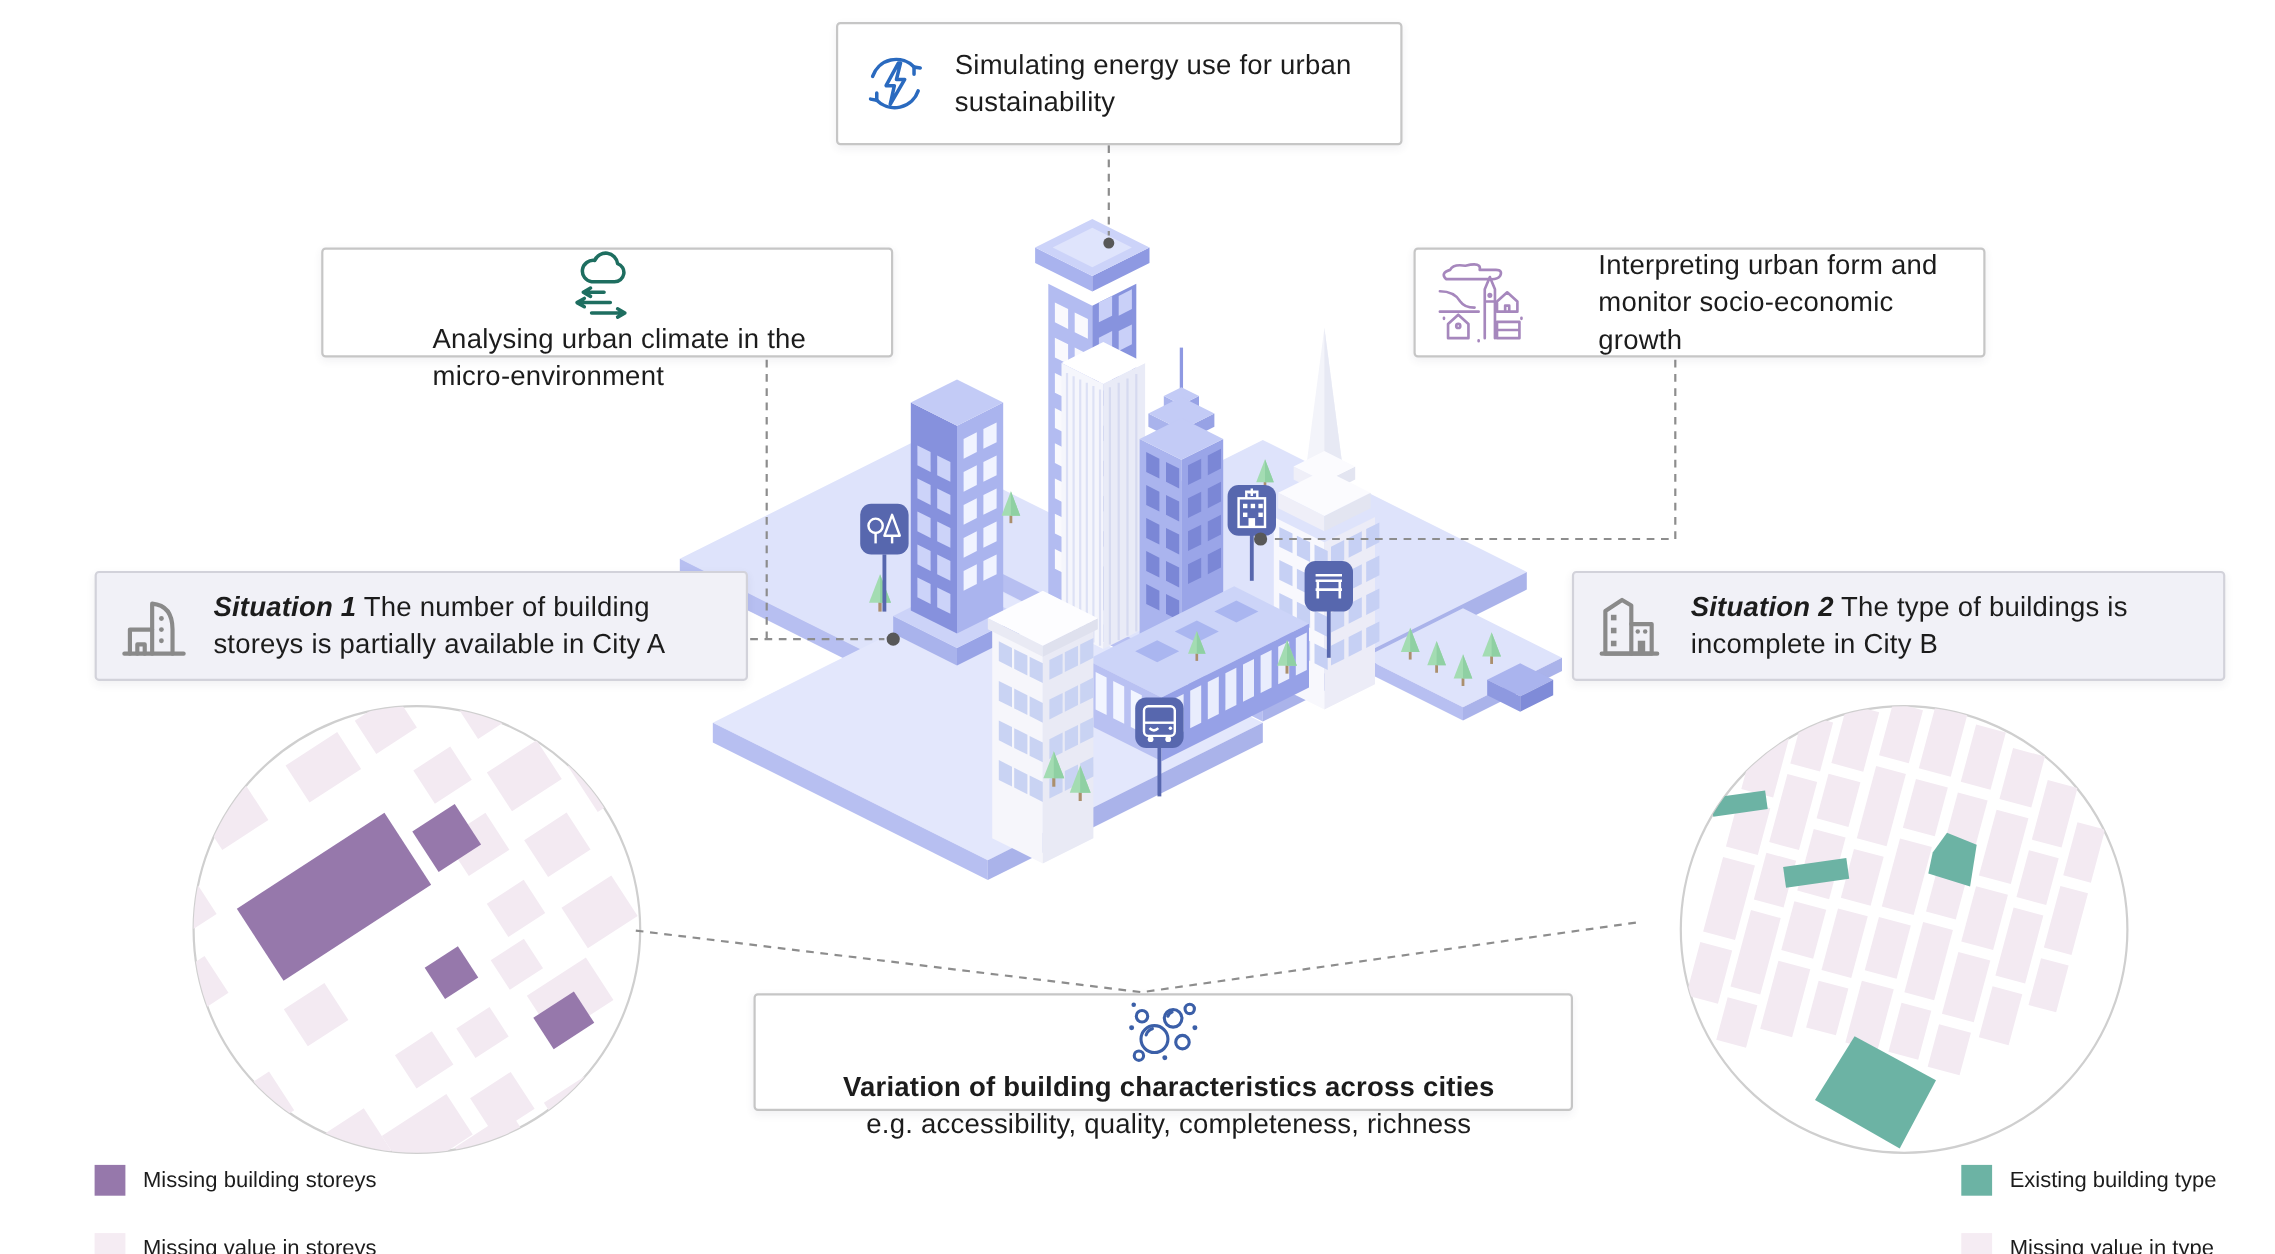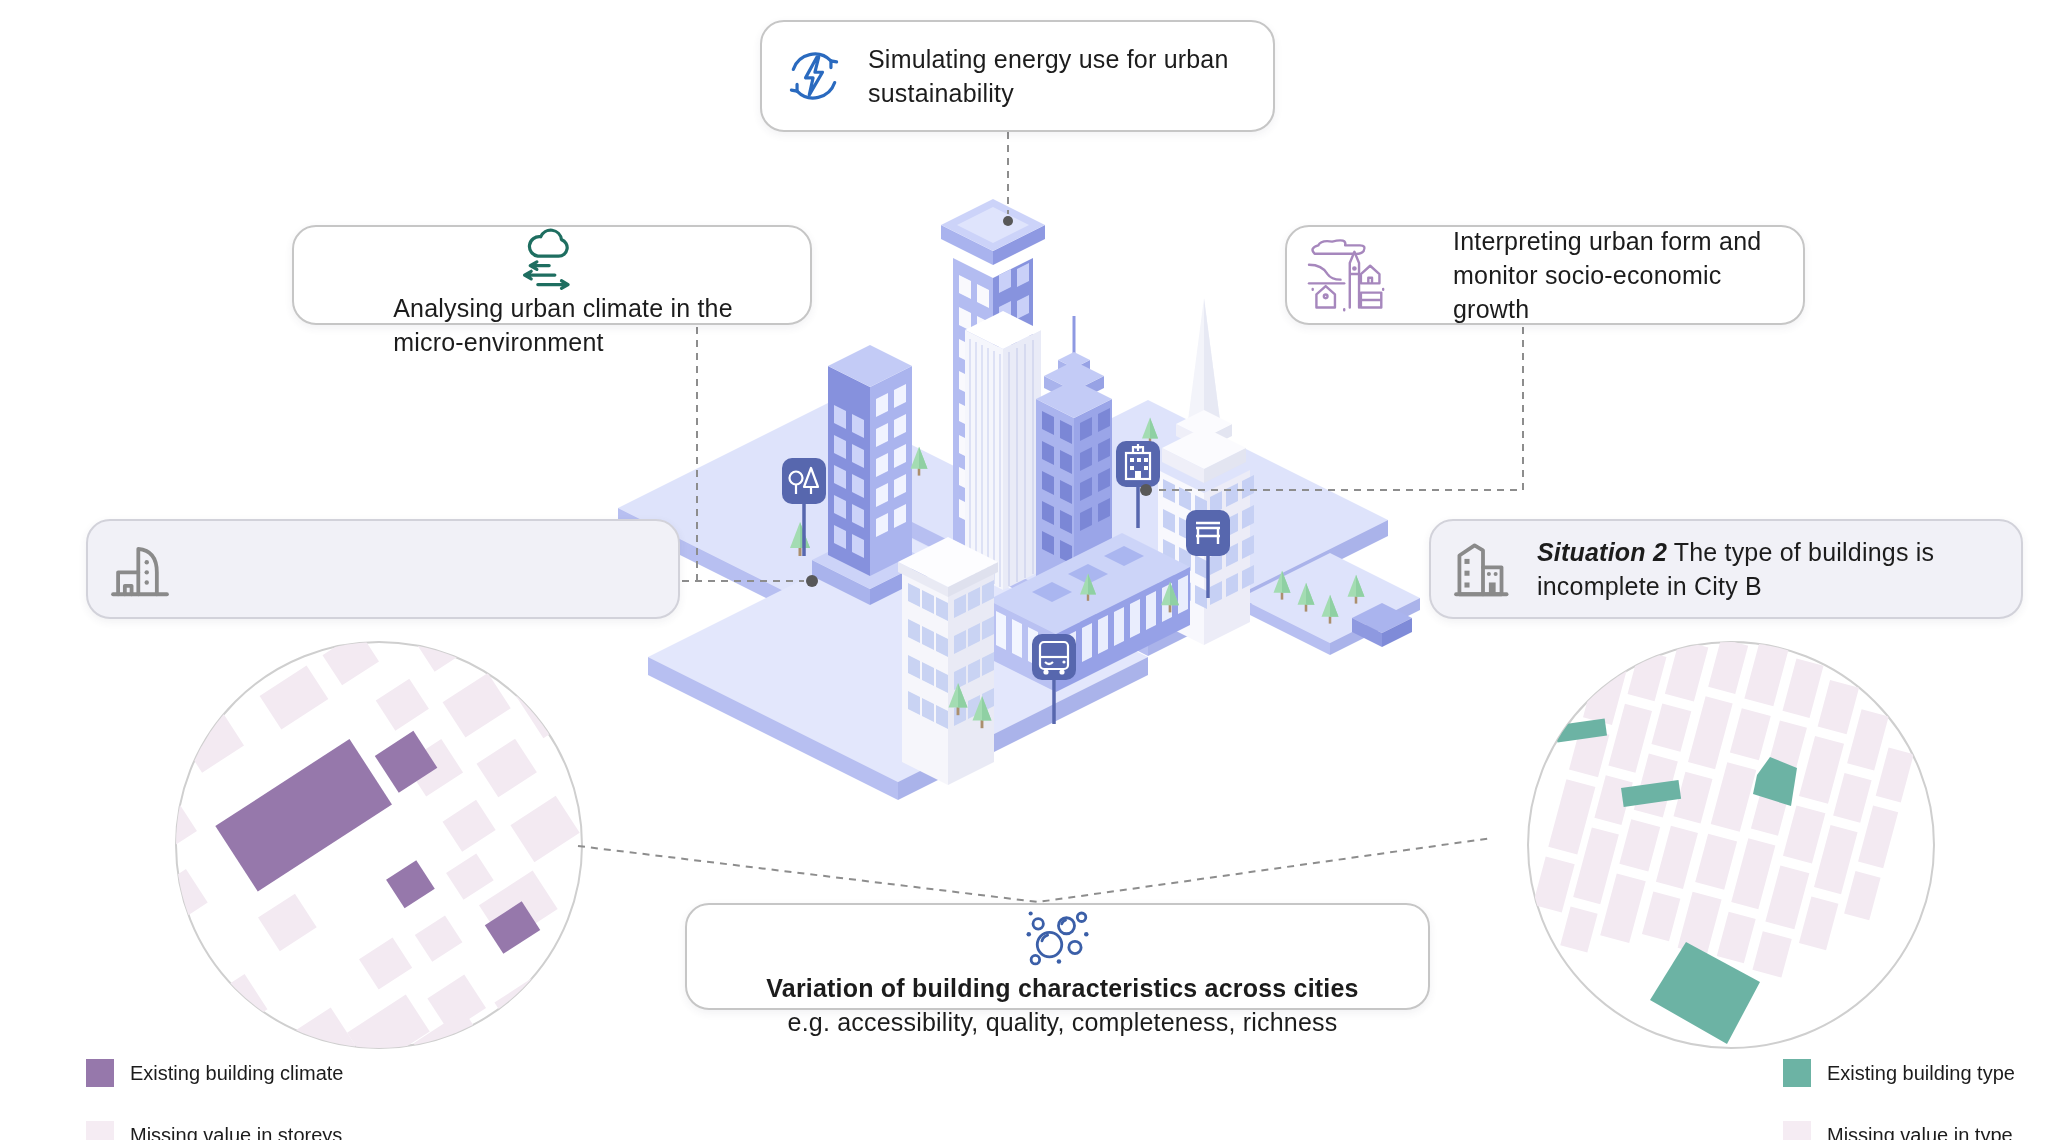--- a/index.html
+++ b/index.html
@@ -1,20 +1,20 @@
 <!DOCTYPE html>
 <html><head>
 <meta charset="utf-8">
 <style>
   html,body{margin:0;padding:0;background:#ffffff;}
   .canvas{position:relative;width:2068px;height:1140px;background:#ffffff;overflow:hidden;
           font-family:"Liberation Sans",sans-serif;color:#1c1c1c;}
   #scene{position:absolute;left:0;top:0;width:2068px;height:1140px;}
   .box{position:absolute;display:flex;align-items:center;box-sizing:border-box;
-       background:#ffffff;border:2px solid #c6c6c6;border-radius:24px;
+       background:#ffffff;border:2px solid #c6c6c6;border-radius:4px;
        box-shadow:0 3px 8px rgba(60,60,90,.07);padding:0 20px;}
   .box.gray{background:#f1f1f7;border-color:#d2d2da;}
   .box .icon{flex:0 0 auto;display:flex;align-items:center;justify-content:center;}
   .box .txt{margin-left:22px;font-size:25px;line-height:34px;letter-spacing:.2px;}
   .lead{font-weight:bold;font-style:italic;}
   .box.center .txt{flex:1;text-align:center;margin-left:10px;}
   .t-bold{font-weight:bold;}
   .legend{position:absolute;}
   .lrow{display:flex;align-items:center;height:30px;margin-bottom:32px;}
   .sw{width:28px;height:28px;display:inline-block;flex:0 0 auto;}
@@ -500,20 +500,24 @@
     <path d="M6 66 H70"></path>
     <path d="M12 66 V40 H36"></path>
     <path d="M20 66 V56 H28 V66"></path>
     <path d="M36 66 V12 q22 2 22 28 V66"></path>
     <g fill="#8a8a8a" stroke="none">
       <circle cx="46" cy="28" r="2.6"></circle>
           <circle cx="46" cy="40" r="2.6"></circle>
           <circle cx="46" cy="52" r="2.6"></circle>
     </g>
   </svg>
+  <div class="txt">
+    <span class="lead">Situation 1</span><span> The number of building</span><br>
+    <span>storeys is partially available in City A</span>
+  </div>
 </div>
 
 <div class="box gray" style="left:1429px;top:519px;width:594px;height:100px;align-items:center;">
   <svg class="icon" width="64" height="62" viewBox="0 0 76 72" fill="none" stroke-linecap="round" stroke-linejoin="round" stroke-width="4.5" stroke="#8a8a8a">
     <path d="M10 66 V20 L28 8 L38 14 V66 Z"></path>
     <path d="M38 34 H60 V66 H38"></path>
     <path d="M6 66 H66"></path>
     <g fill="#8a8a8a" stroke="none">
       <rect x="16" y="24" width="6" height="6"></rect>
           <rect x="16" y="38" width="6" height="6"></rect>
@@ -548,21 +552,21 @@
   </svg>
   <div class="txt">
     <span class="t-bold">Variation of building characteristics across cities</span><br>
     <span>e.g. accessibility, quality, completeness, richness</span>
   </div>
 </div>
 
 <div class="legend" style="left:86px;top:1058px;">
   <div class="lrow">
     <span class="sw" style="background-color: rgb(150, 120, 171);"></span>
-    <span class="ll">Existing building climate</span>
+    <span class="ll">Missing building storeys</span>
   </div>
   <div class="lrow">
     <span class="sw" style="background-color: rgb(245, 236, 243);"></span>
     <span class="ll">Missing value in storeys</span>
   </div>
 </div>
 
 <div class="legend" style="left:1783px;top:1058px;">
   <div class="lrow">
     <span class="sw" style="background-color: rgb(108, 179, 164);"></span>

